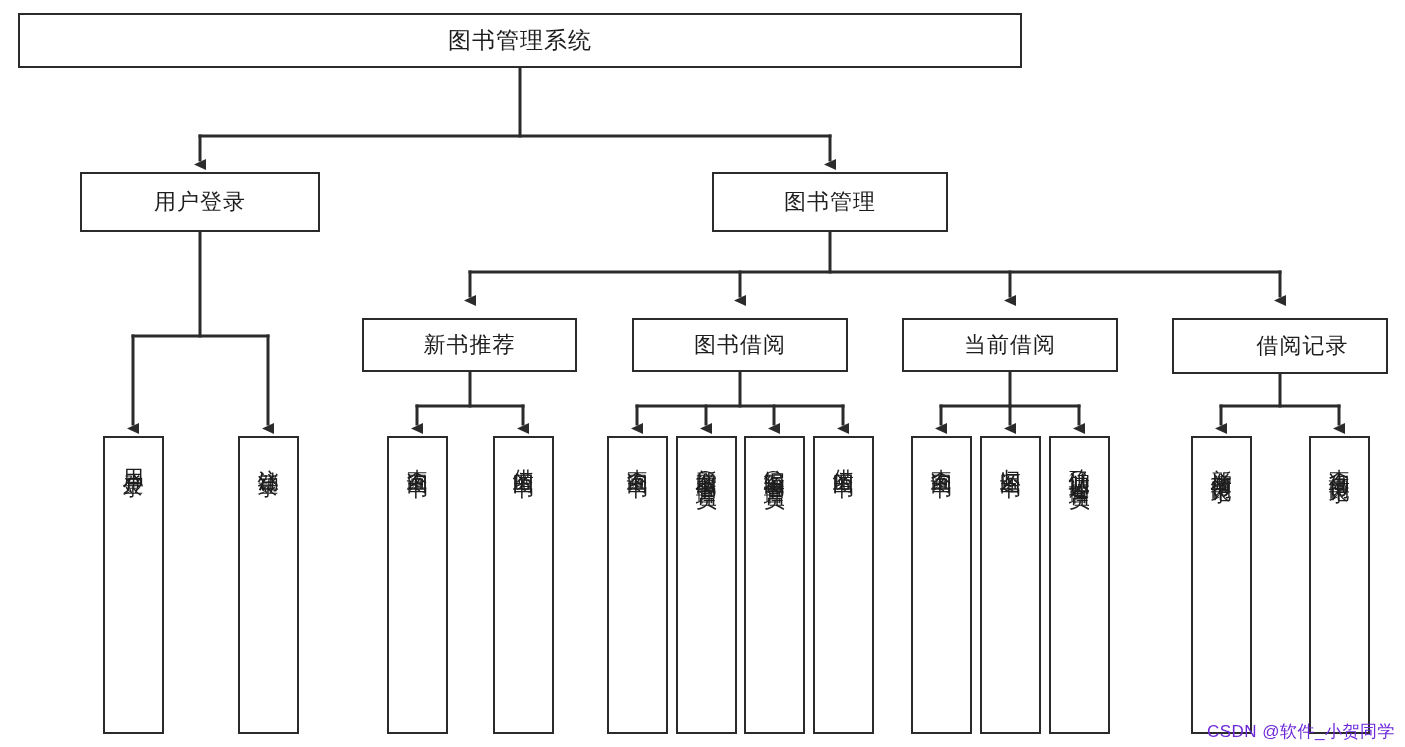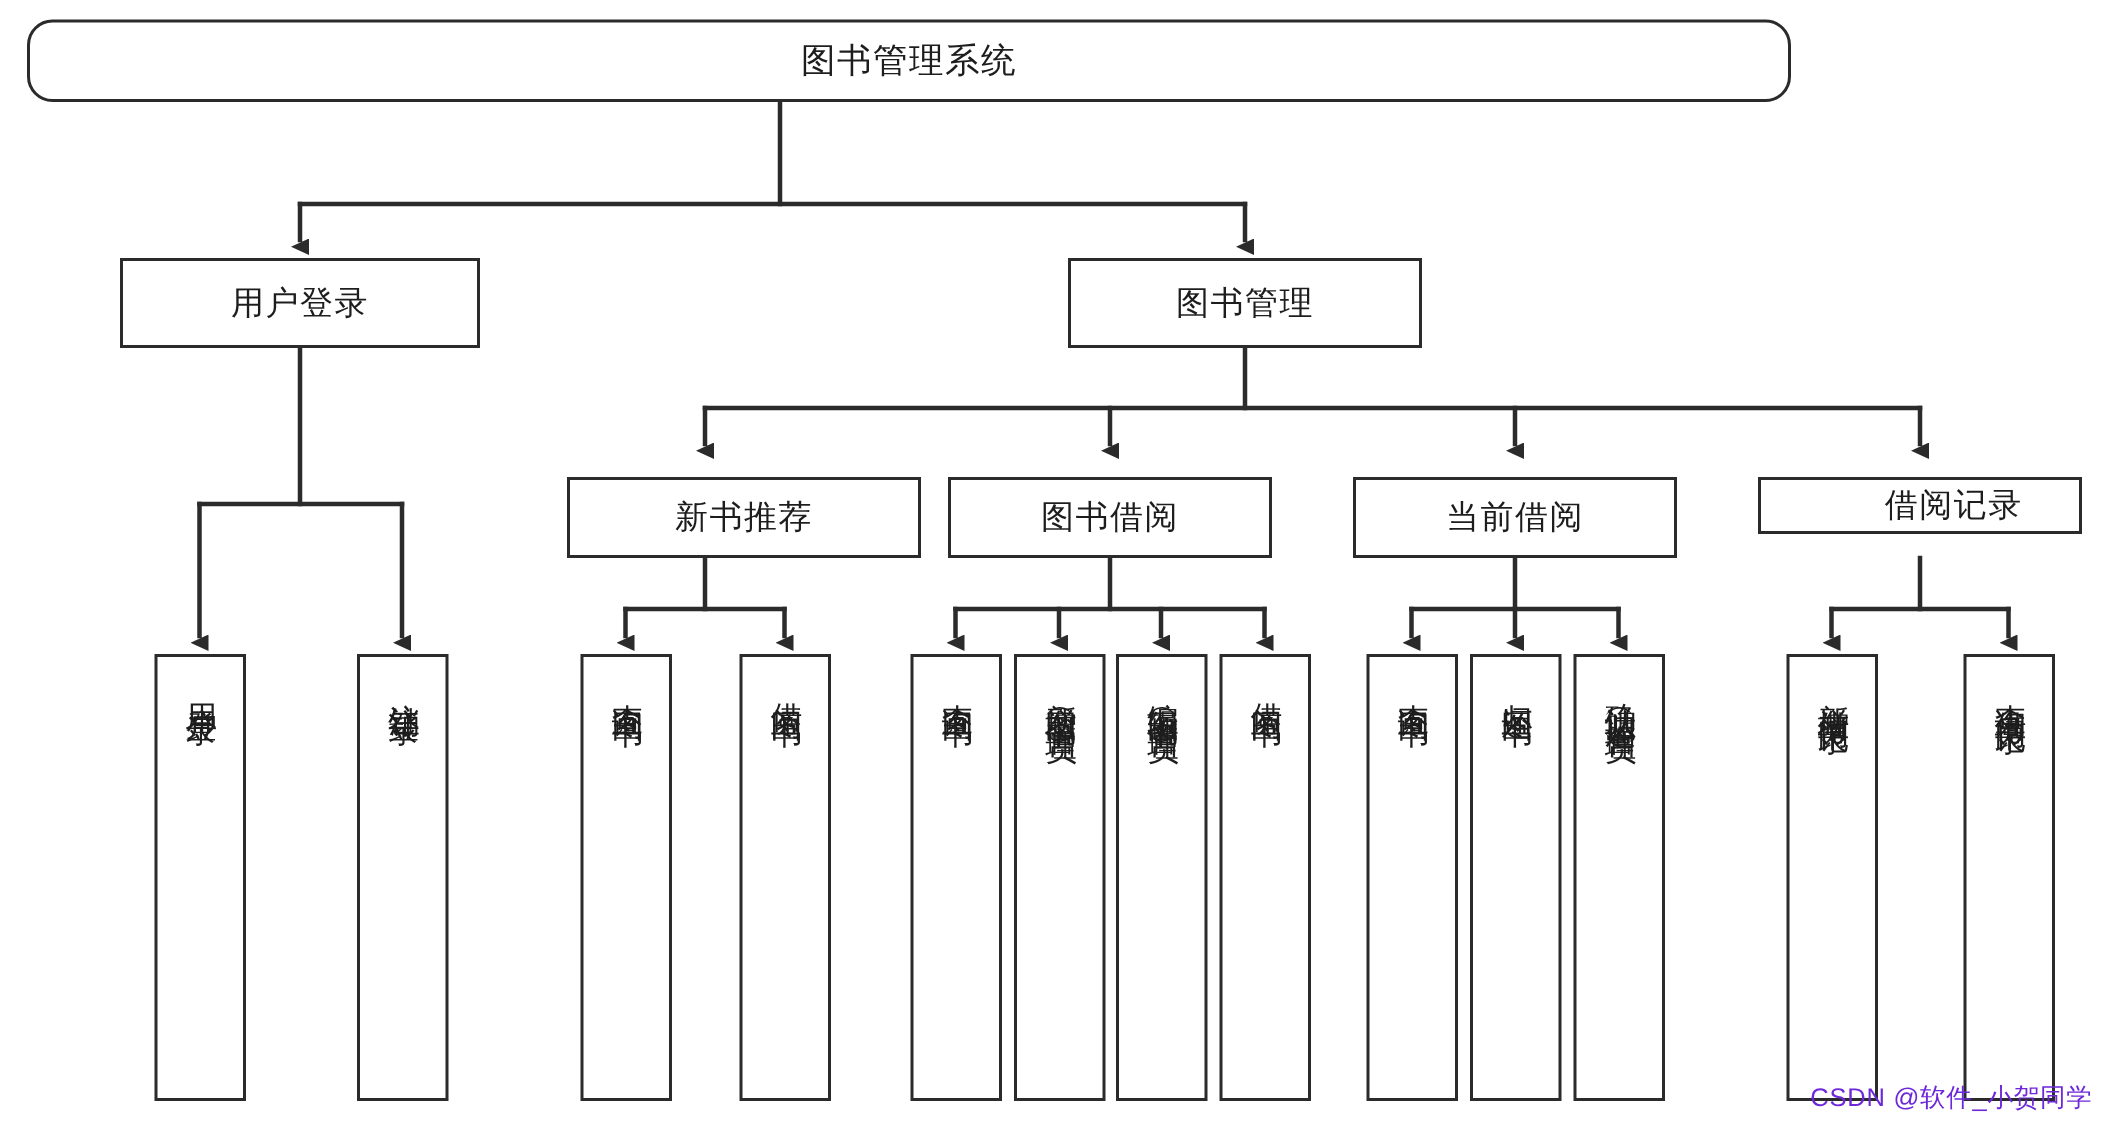--- a/index.html
+++ b/index.html
@@ -98,41 +98,41 @@
       <path d="M1010,406 L1010,424" marker-end="url(#arw)"></path>
       <path d="M1079,406 L1079,424" marker-end="url(#arw)"></path>
 
       <path d="M1280,372 L1280,406"></path>
       <path d="M1221,406 L1339,406"></path>
       <path d="M1221,406 L1221,424" marker-end="url(#arw)"></path>
       <path d="M1339,406 L1339,424" marker-end="url(#arw)"></path>
     </g>
   </svg>
 
-  <div class="node lvl1" style="left:18px;top:13px;width:1176px;height:55px;border-radius:17px;">
+  <div class="node lvl1" style="left:18px;top:13px;width:1004px;height:55px;">
     <span class="lbl">图书管理系统</span>
   </div>
 
   <div class="node lvl2" style="left:80px;top:172px;width:240px;height:60px;">
     <span class="lbl">用户登录</span>
   </div>
   <div class="node lvl2" style="left:712px;top:172px;width:236px;height:60px;font-family:Liberation Serif, serif;">
     <span class="lbl">图书管理</span>
   </div>
 
-  <div class="node lvl3" style="left:378px;top:318px;width:236px;height:54px;">
+  <div class="node lvl3" style="left:362px;top:318px;width:215px;height:54px;">
     <span class="lbl">新书推荐</span>
   </div>
   <div class="node lvl3" style="left:902px;top:318px;width:216px;height:54px;">
     <span class="lbl">当前借阅</span>
   </div>
   <div class="node lvl3" style="left:632px;top:318px;width:216px;height:54px;">
     <span class="lbl">图书借阅</span>
   </div>
-  <div class="node lvl3" style="left:1172px;top:318px;width:216px;height:38px;padding-left:45px;">
+  <div class="node lvl3" style="left:1172px;top:318px;width:216px;height:56px;padding-left:45px;">
     <span class="lbl">借阅记录</span>
   </div>
 
   <div class="node vert" style="left:103px;top:436px;width:61px;height:298px;">
     <span class="lbl">用户登录</span>
   </div>
   <div class="node vert" style="left:238px;top:436px;width:61px;height:298px;">
     <span class="lbl">注销登录</span>
   </div>
 

